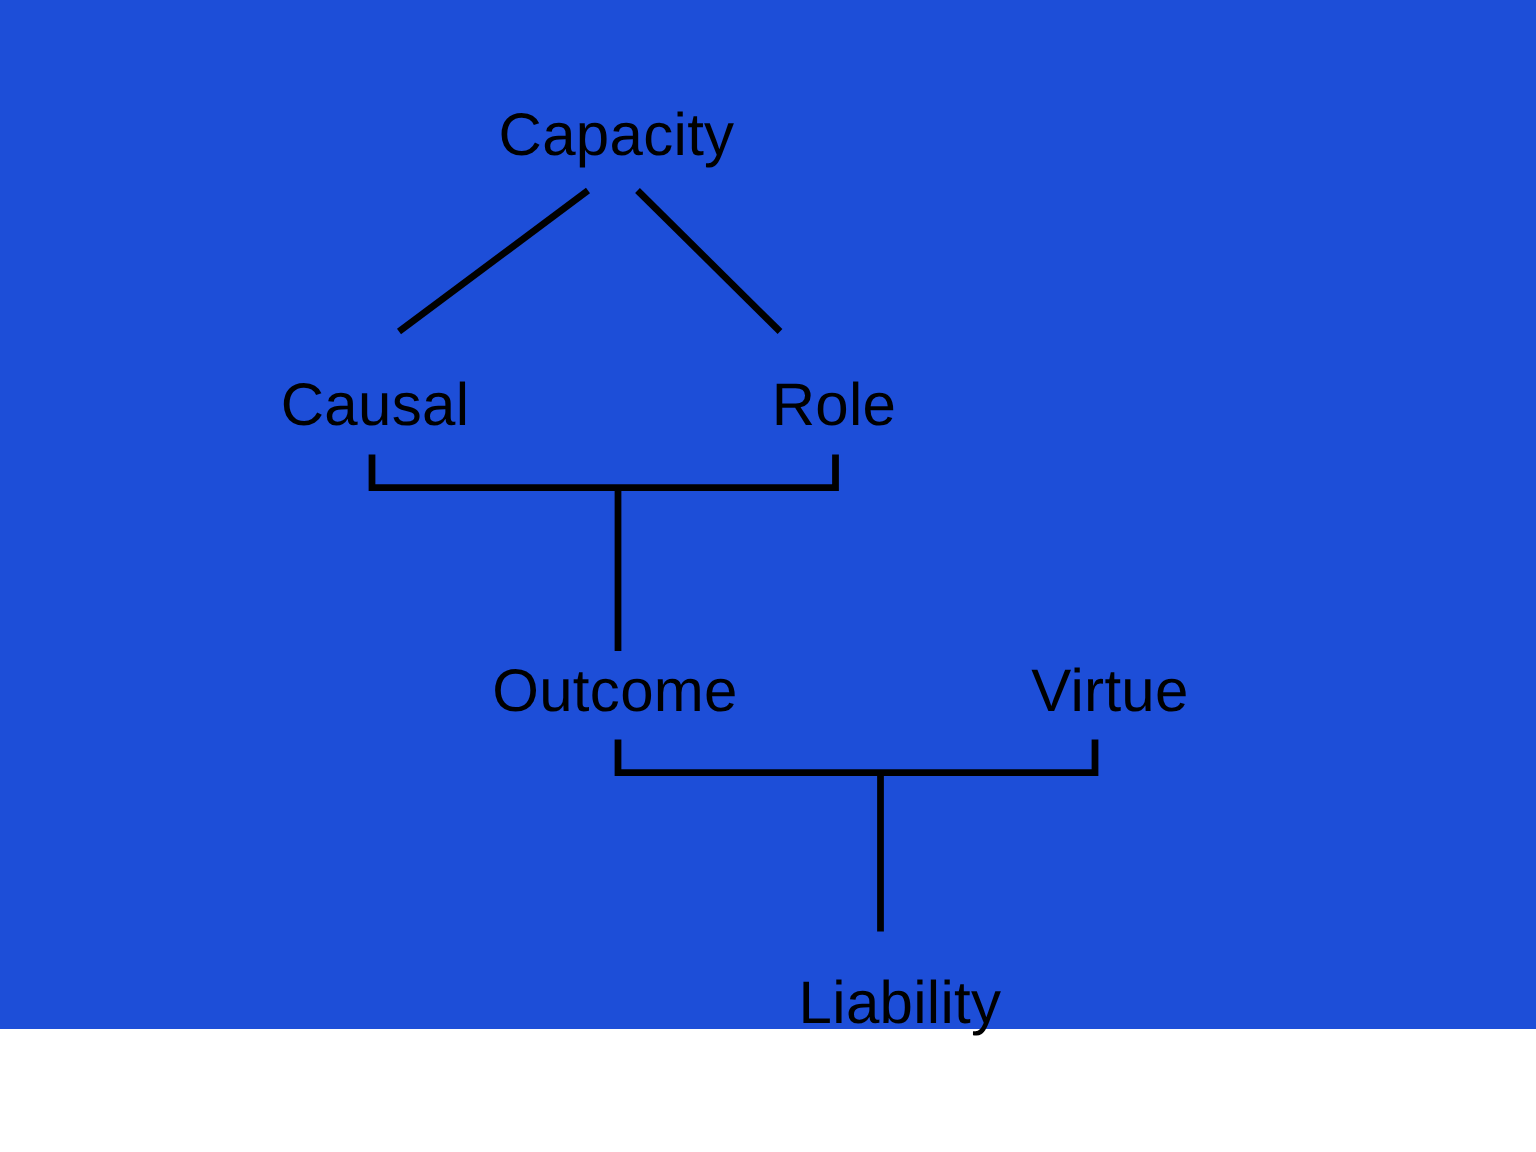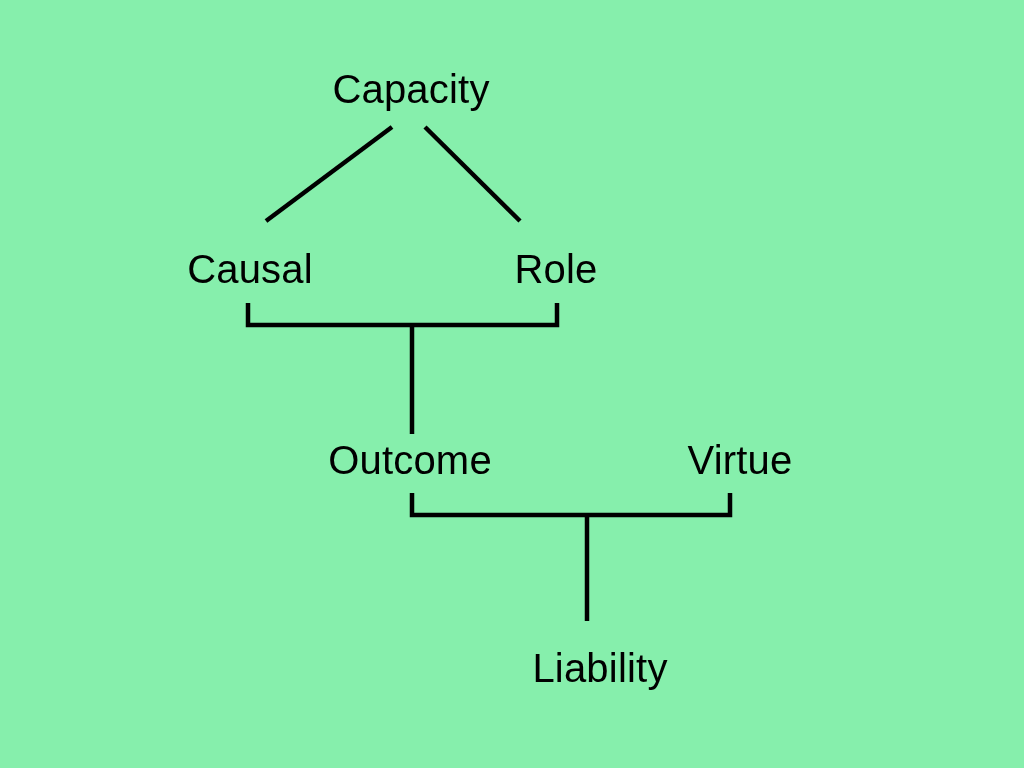--- a/index.html
+++ b/index.html
@@ -9,22 +9,22 @@
   }
   body {
     width: 1024px;
     height: 768px;
     overflow: hidden;
     font-family: "Liberation Sans", sans-serif;
   }
   #diagram-root {
     position: relative;
     width: 1024px;
-    height: 768px;
-    background: #86efac;
+    height: 686px;
+    background: #1d4ed8;
   }
   #diagram-svg {
     position: absolute;
     top: 0;
     left: 0;
     width: 1024px;
     height: 768px;
     display: block;
   }
   .node-label {

